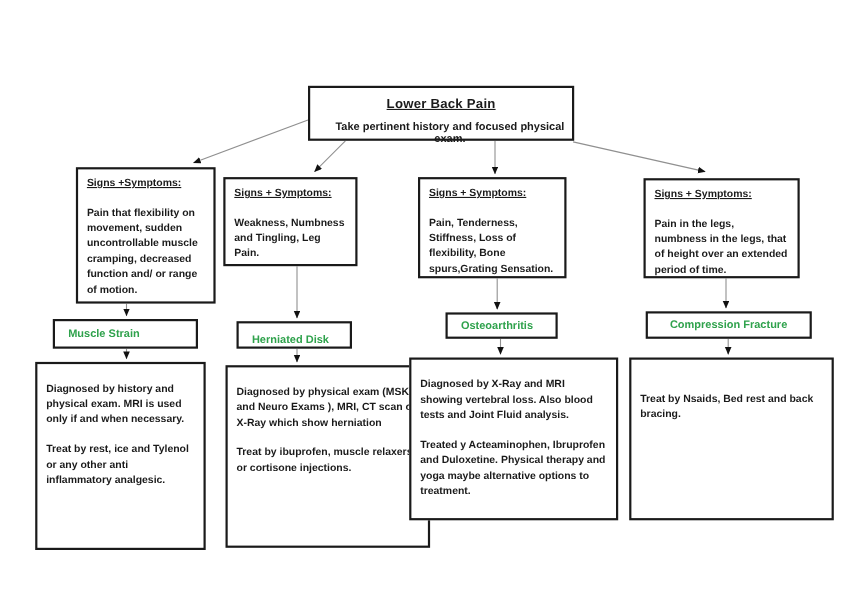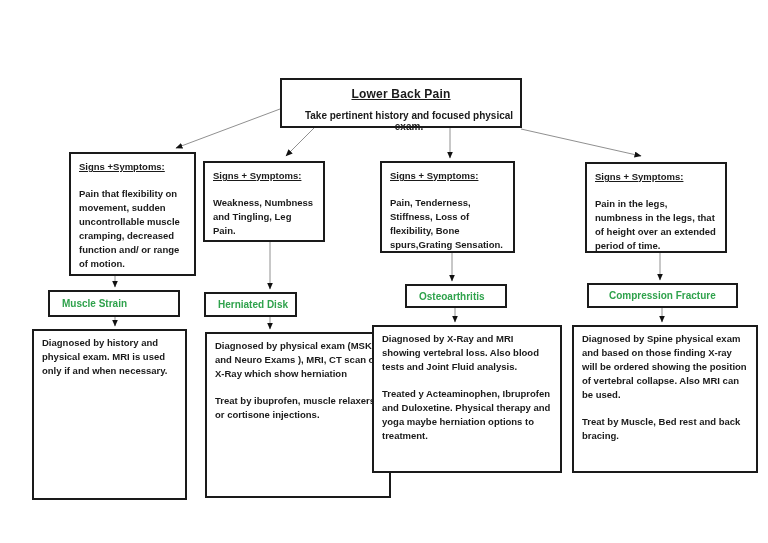--- a/index.html
+++ b/index.html
@@ -30,21 +30,21 @@
   .symptom-node { padding: 6px 8px; font-size: 9.5px; line-height: 14px; }
   .symptom-heading { text-decoration: underline; margin-bottom: 13px; }
   .diagnosis-node {
     display: flex;
     align-items: center;
     padding-left: 12px;
     font-size: 10px;
     color: var(--diagnosis-green, #2fa24c);
     border-width: 2px;
   }
-  .detail-node { padding: 5px 8px; font-size: 9.5px; line-height: 14px; }
+  .detail-node { padding: 16px 8px; font-size: 9.5px; line-height: 14px; }
   .detail-para2 { margin-top: 13px; }
   #connector-layer {
     position: absolute;
     left: 0; top: 0;
     pointer-events: none;
   }
   .connector { stroke: var(--connector, #909090); stroke-width: 1; fill: none; }
   .arrowhead-shape { fill: var(--arrowhead, #111111); }
 </style>
 </head>
@@ -83,51 +83,51 @@
 
   <div class="node symptom-node" style="left:53px; top:152px; width:127px; height:124px;margin-left:16px;">
     <div class="symptom-heading">Signs +Symptoms:</div>
     <div>Pain that flexibility on movement, sudden uncontrollable muscle cramping, decreased function and/ or range of motion.</div>
   </div>
   <div class="node diagnosis-node" style="left:48px; top:290px; width:132px; height:27px;text-align:center;">
     <span>Muscle Strain</span>
   </div>
   <div class="node detail-node" style="left:32px; top:329px; width:155px; height:171px;">
     <div>Diagnosed by history and physical exam. MRI is used only if and when necessary.</div>
+    <div class="detail-para2">Treat by rest, ice and Tylenol or any other anti inflammatory analgesic.</div>
   </div>
 
   <div class="node symptom-node" style="left:203px; top:161px; width:122px; height:81px;">
     <div class="symptom-heading">Signs + Symptoms:</div>
     <div>Weakness, Numbness and Tingling, Leg Pain.</div>
   </div>
-  <div class="node diagnosis-node" style="left:204px; top:292px; width:93px; height:25px;">
+  <div class="node diagnosis-node" style="left:215px; top:292px; width:105px; height:25px;align-items:flex-end;">
     <span>Herniated Disk</span>
   </div>
   <div class="node detail-node" style="left:205px; top:332px; width:186px; height:166px;">
     <div>Diagnosed by physical exam (MSK and Neuro Exams ), MRI, CT scan or X-Ray which show herniation</div>
     <div class="detail-para2">Treat by ibuprofen, muscle relaxers or cortisone injections.</div>
   </div>
 
   <div class="node symptom-node" style="left:380px; top:161px; width:135px; height:92px;">
     <div class="symptom-heading">Signs + Symptoms:</div>
     <div>Pain, Tenderness, Stiffness, Loss of flexibility, Bone spurs,Grating Sensation.</div>
   </div>
   <div class="node diagnosis-node" style="left:405px; top:284px; width:102px; height:24px;">
     <span>Osteoarthritis</span>
   </div>
   <div class="node detail-node" style="left:372px; top:325px; width:190px; height:148px;">
     <div>Diagnosed by X-Ray and MRI showing vertebral loss. Also blood tests and Joint Fluid analysis.</div>
-    <div class="detail-para2">Treated y Acteaminophen, Ibruprofen and Duloxetine. Physical therapy and yoga maybe herniation options to treatment.</div>
+    <div class="detail-para2">Treated y Acteaminophen, Ibruprofen and Duloxetine. Physical therapy and yoga maybe alternative options to treatment.</div>
   </div>
 
   <div class="node symptom-node" style="left:585px; top:162px; width:142px; height:91px;">
     <div class="symptom-heading">Signs + Symptoms:</div>
     <div>Pain in the legs, numbness in the legs, that of height over an extended period of time.</div>
   </div>
   <div class="node diagnosis-node" style="left:587px; top:283px; width:151px; height:25px;padding-left:20px;">
     <span>Compression Fracture</span>
   </div>
   <div class="node detail-node" style="left:572px; top:325px; width:186px; height:148px;">
-    <div>Diagnosed by Spine physical exam and based on those finding X-ray will be ordered showing the position of vertebral collapse. Also MRI can be used.</div>
-    <div class="detail-para2">Treat by Muscle, Bed rest and back bracing.</div>
+    <div class="detail-para2">Treat by Nsaids, Bed rest and back bracing.</div>
   </div>
 
 </div>
 
 </body></html>

